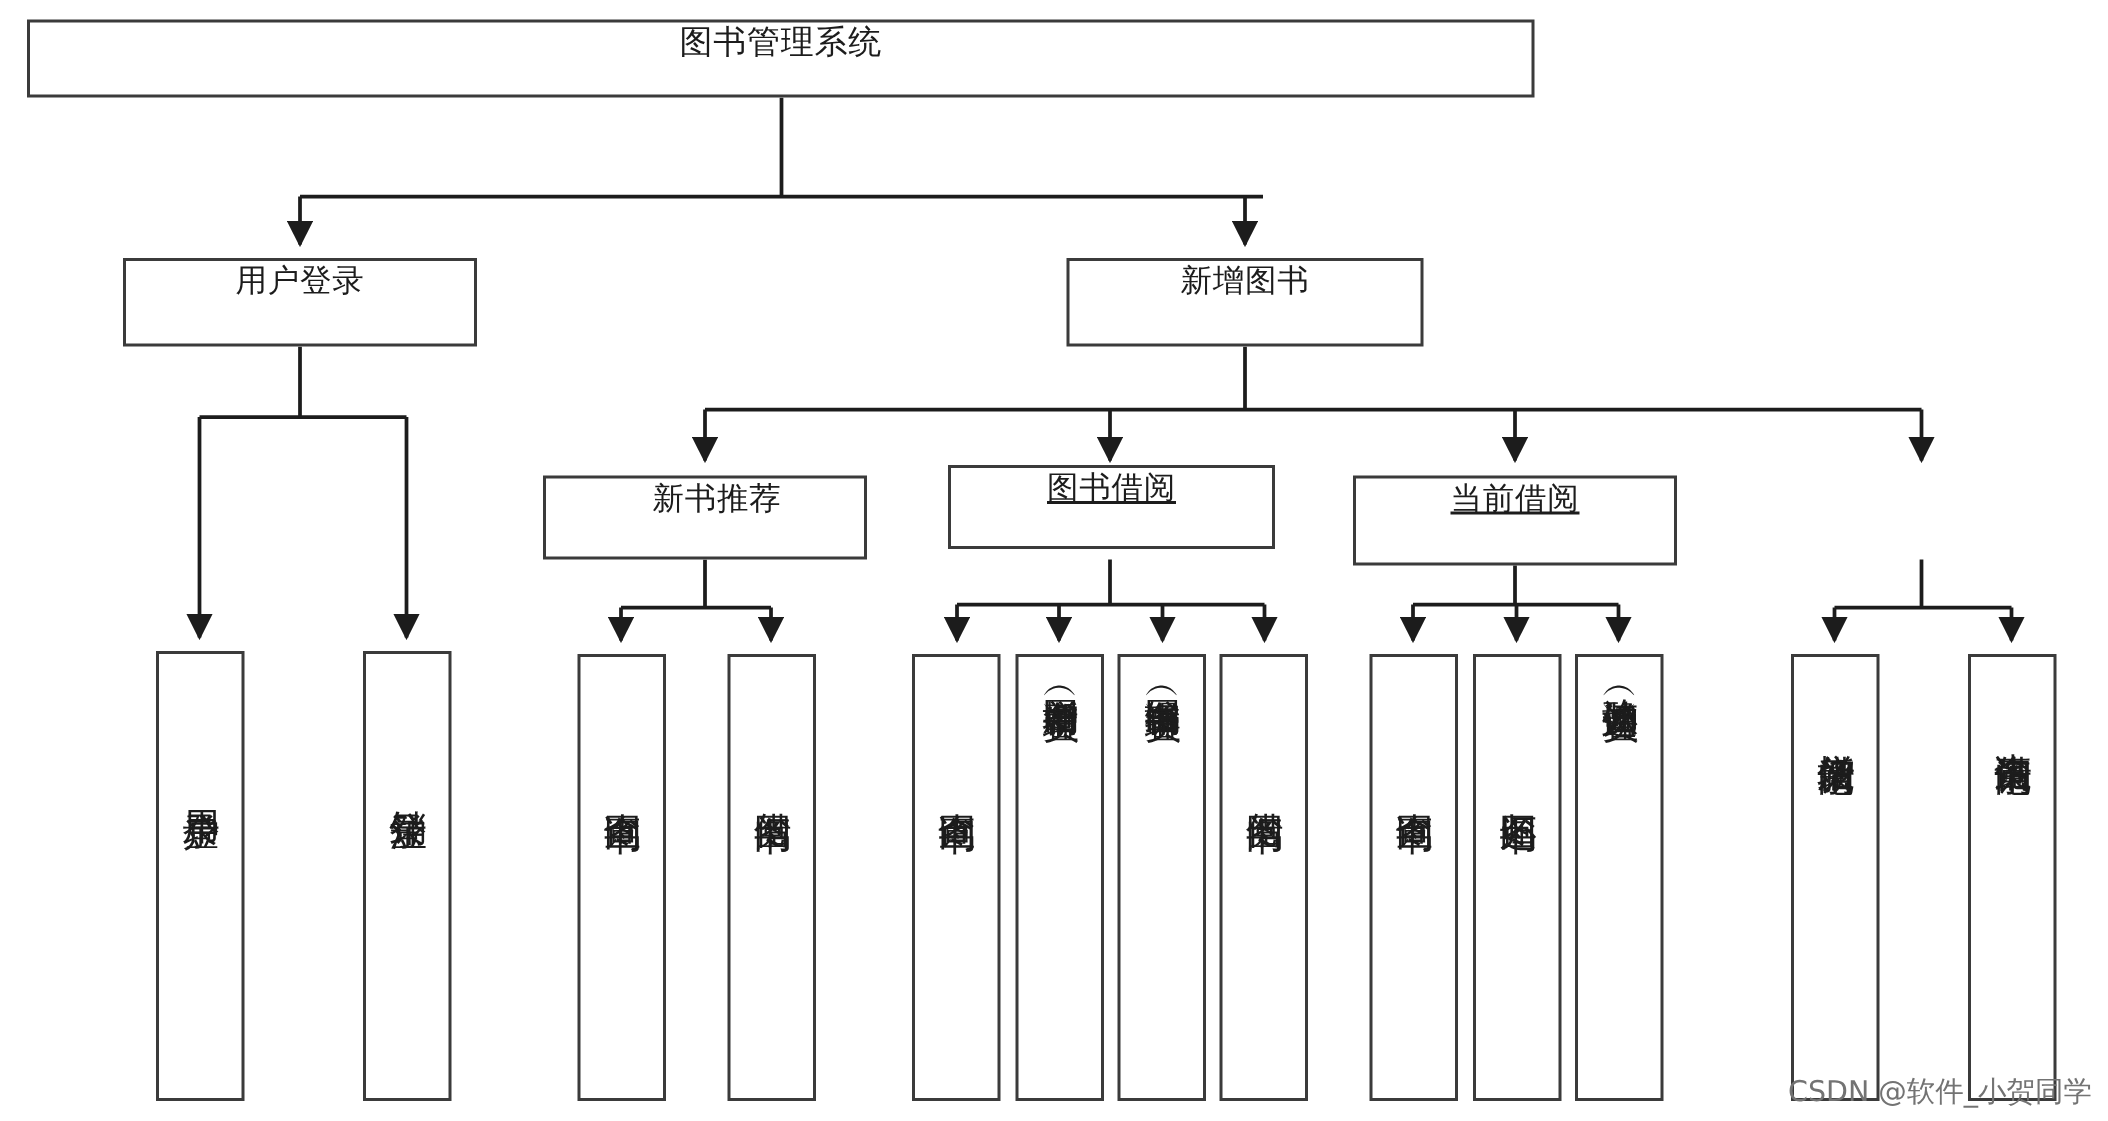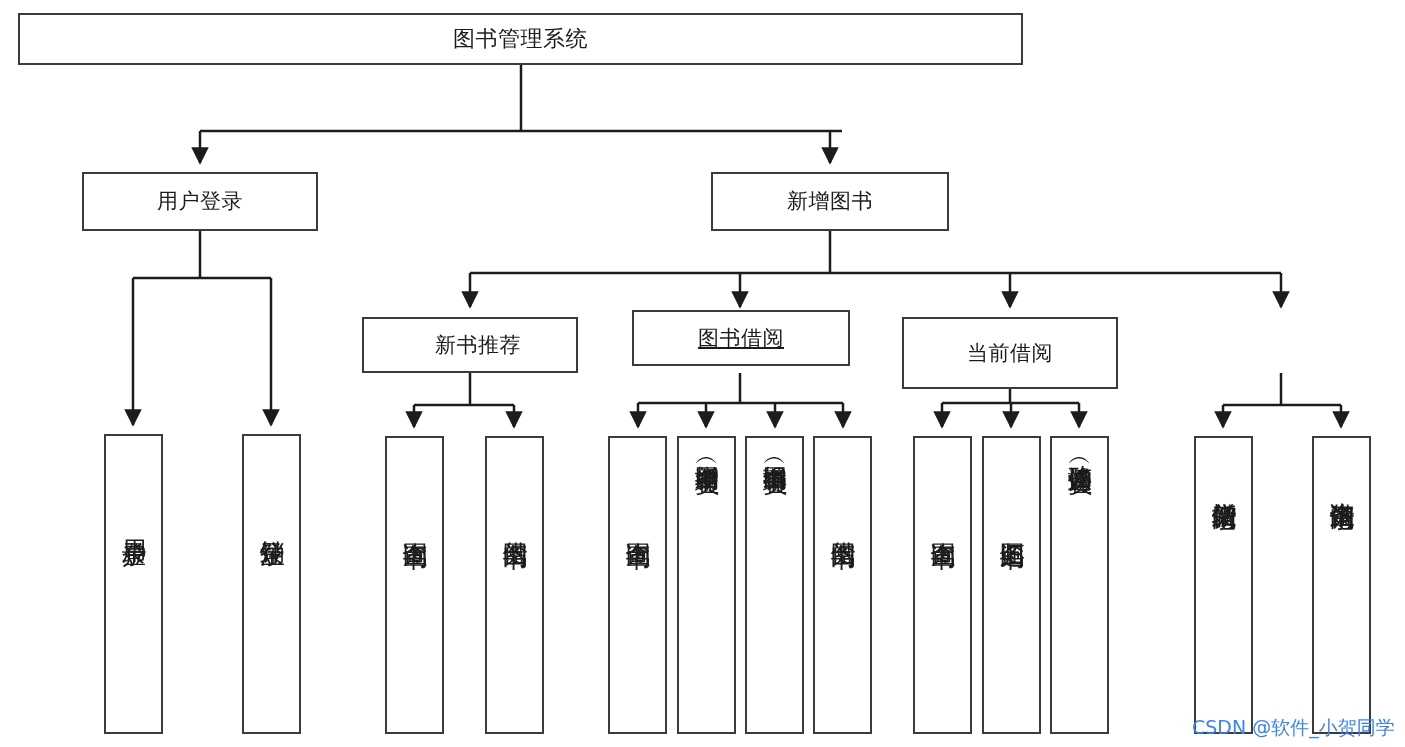--- a/index.html
+++ b/index.html
@@ -23,21 +23,20 @@
     width: 1405px;
     height: 747px;
     pointer-events: none;
   }
   .node {
     position: absolute;
     box-sizing: border-box;
     background: #ffffff;
     border: 2px solid #3b3b3b;
     display: flex;
-    align-items: center;
     justify-content: center;
     color: #1c1c1c;
   }
   .node .lbl {
     display: block;
     text-align: center;
     line-height: 1.25;
     letter-spacing: 0.5px;
   }
   .node.horiz .lbl {
@@ -53,21 +52,21 @@
     writing-mode: vertical-rl;
     text-orientation: upright;
     font-size: 25px;
     line-height: 1.05;
     letter-spacing: 1px;
     white-space: nowrap;
   }
   .node.vert.tall .lbl { font-size: 24px; }
   .watermark {
     position: absolute;
-    color: #3b82f6;
+    color: #737373;
     font-size: 19px;
     font-family: "DejaVu Sans", "Liberation Sans", sans-serif;
     white-space: nowrap;
     user-select: none;
   }
 </style>
 </head>
 <body>
 
 <div id="canvas">
@@ -136,21 +135,21 @@
   </div>
 
   <div class="node horiz" style="left:362px; top:317px; width:216px; height:56px;padding-left:16px;">
     <span class="lbl">新书推荐</span>
   </div>
 
   <div class="node horiz" style="left:632px; top:310px; width:218px; height:56px;text-decoration:underline;">
     <span class="lbl">图书借阅</span>
   </div>
 
-  <div class="node horiz" style="left:902px; top:317px; width:216px; height:72px;">
+  <div class="node horiz" style="left:902px; top:317px; width:216px; height:60px;text-decoration:underline;">
     <span class="lbl">当前借阅</span>
   </div>
 
 
   <div class="node vert" style="left:104px; top:434px; width:59px; height:300px; padding-top:84px;">
     <span class="lbl">用户登录</span>
   </div>
 
   <div class="node vert" style="left:242px; top:434px; width:59px; height:300px; padding-top:84px;">
     <span class="lbl">注销登录</span>

